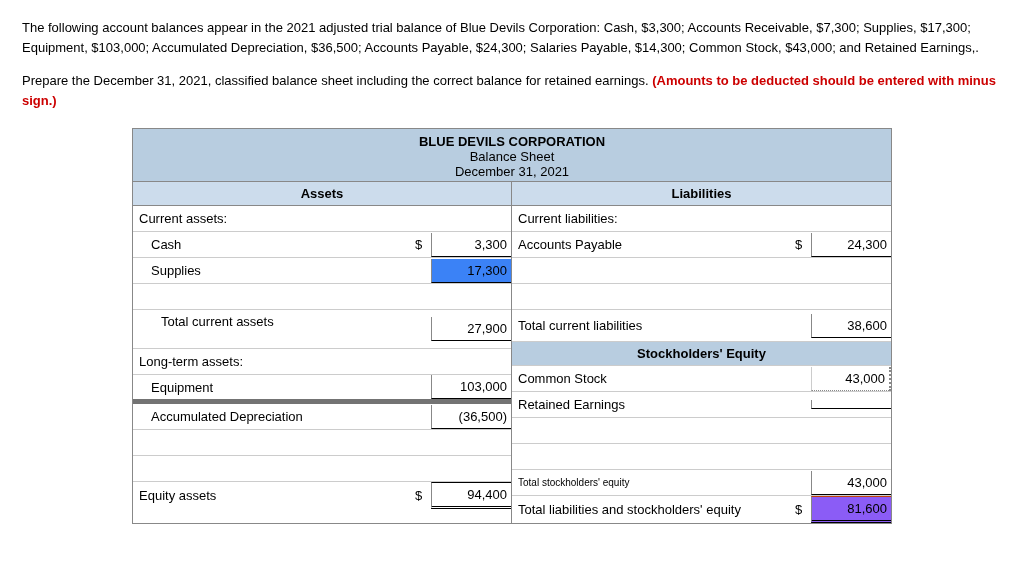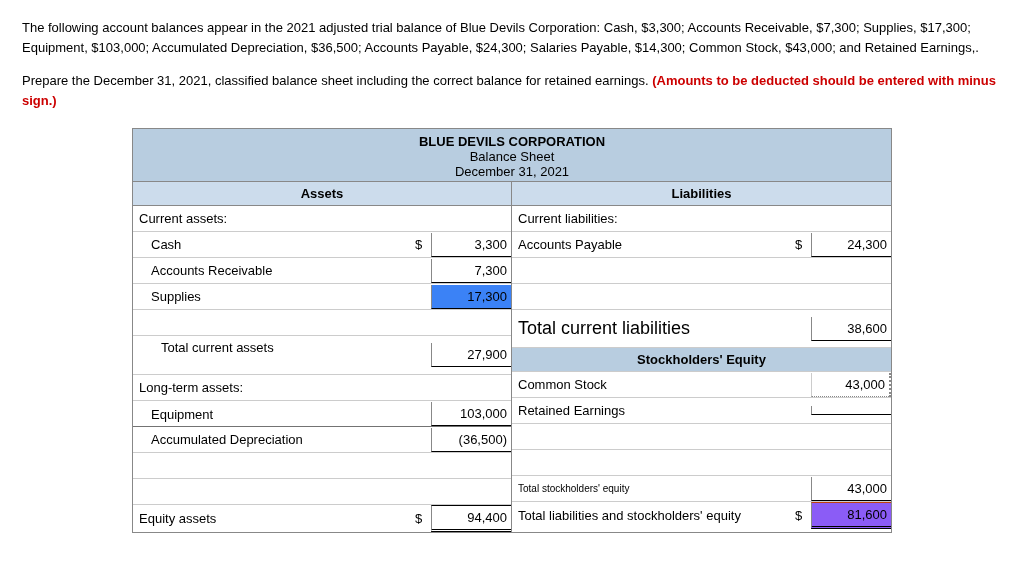--- a/index.html
+++ b/index.html
@@ -59,25 +59,20 @@
         <div style="width:18px;"></div>
         <div style="width:80px; border-left:1px solid #ccc;"></div>
       </div>
 
       <div style="display:flex; border-bottom:1px solid #ccc; min-height:26px; align-items:center;">
         <div style="flex:1; padding:4px 6px 4px 18px; font-size:13px;">Cash</div>
         <div style="width:18px; padding:4px 2px; font-size:13px;">$</div>
         <div style="width:80px; border-left:1px solid #888; border-bottom:1px solid #000; text-align:right; padding:4px 4px; font-size:13px; background:#fff;">3,300</div>
       </div>
 
-      <div style="display:flex; border-bottom:1px solid #ccc; min-height:26px; align-items:center;">
-        <div style="flex:1; padding:4px 6px 4px 18px; font-size:13px;">Accounts Receivable</div>
-        <div style="width:18px;"></div>
-        <div style="width:80px; border-left:1px solid #888; border-bottom:1px solid #000; text-align:right; padding:4px 4px; font-size:13px; background:#fff;">7,300</div>
-      </div>
 
       <div style="display:flex; border-bottom:1px solid #ccc; min-height:26px; align-items:center;">
         <div style="flex:1; padding:4px 6px 4px 18px; font-size:13px;">Supplies</div>
         <div style="width:18px;"></div>
         <div style="width:80px; border-left:1px solid #888; border-bottom:1px solid #000; text-align:right; padding:4px 4px; font-size:13px; background:#3b82f6;">17,300</div>
       </div>
 
       <div style="display:flex; border-bottom:1px solid #ccc; min-height:26px; align-items:center;">
         <div style="flex:1;"></div>
         <div style="width:18px;"></div>
@@ -89,21 +84,21 @@
         <div style="width:18px;"></div>
         <div style="width:80px; border-left:1px solid #888; border-bottom:1px solid #000; text-align:right; padding:4px 4px; font-size:13px; background:#fff;">27,900</div>
       </div>
 
       <div style="display:flex; border-bottom:1px solid #ccc; min-height:26px; align-items:center;">
         <div style="flex:1; padding:4px 6px; font-size:13px;">Long-term assets:</div>
         <div style="width:18px;"></div>
         <div style="width:80px; border-left:1px solid #ccc;"></div>
       </div>
 
-      <div style="display:flex; border-bottom:1px solid #737373; min-height:26px; align-items:flex-end;">
+      <div style="display:flex; border-bottom:5px solid #737373; min-height:26px; align-items:center;">
         <div style="flex:1; padding:4px 6px 4px 18px; font-size:13px;">Equipment</div>
         <div style="width:18px;"></div>
         <div style="width:80px; border-left:1px solid #888; border-bottom:1px solid #000; text-align:right; padding:4px 4px; font-size:13px; background:#fff;">103,000</div>
       </div>
 
       <div style="display:flex; border-bottom:1px solid #ccc; min-height:26px; align-items:center;">
         <div style="flex:1; padding:4px 6px 4px 18px; font-size:13px;">Accumulated Depreciation</div>
         <div style="width:18px;"></div>
         <div style="width:80px; border-left:1px solid #888; border-bottom:1px solid #000; text-align:right; padding:4px 4px; font-size:13px; background:#fff;">(36,500)</div>
       </div>
@@ -149,21 +144,21 @@
         <div style="width:80px; border-left:1px solid #ccc; background:#fff;"></div>
       </div>
 
       <div style="display:flex; border-bottom:1px solid #ccc; min-height:26px; align-items:center;">
         <div style="flex:1;"></div>
         <div style="width:18px;"></div>
         <div style="width:80px; border-left:1px solid #ccc; background:#fff;"></div>
       </div>
 
       <div style="display:flex; border-bottom:1px solid #ccc; min-height:26px; align-items:center;">
-        <div style="flex:1; padding:8px 6px; font-size:18px;">Total current liabilities</div>
+        <div style="flex:1; padding:8px 6px; font-size:13px;">Total current liabilities</div>
         <div style="width:18px;"></div>
         <div style="width:80px; border-left:1px solid #888; border-bottom:1px solid #000; text-align:right; padding:4px 4px; font-size:13px; background:#fff;margin-left:44px;">38,600</div>
       </div>
 
       <div style="background:#b8cde0; text-align:center; font-weight:bold; font-size:13px; padding:4px 2px; border-bottom:1px solid #ccc;">Stockholders' Equity</div>
 
       <div style="display:flex; border-bottom:1px solid #ccc; min-height:26px; align-items:center;">
         <div style="flex:1; padding:4px 6px; font-size:13px;">Common Stock</div>
         <div style="width:18px;"></div>
         <div style="width:80px; border-left:1px solid #ccc; border-right:2px dotted #888; border-bottom:1px dotted #888; text-align:right; padding:4px 4px; font-size:13px; background:#fff;">43,000</div>

